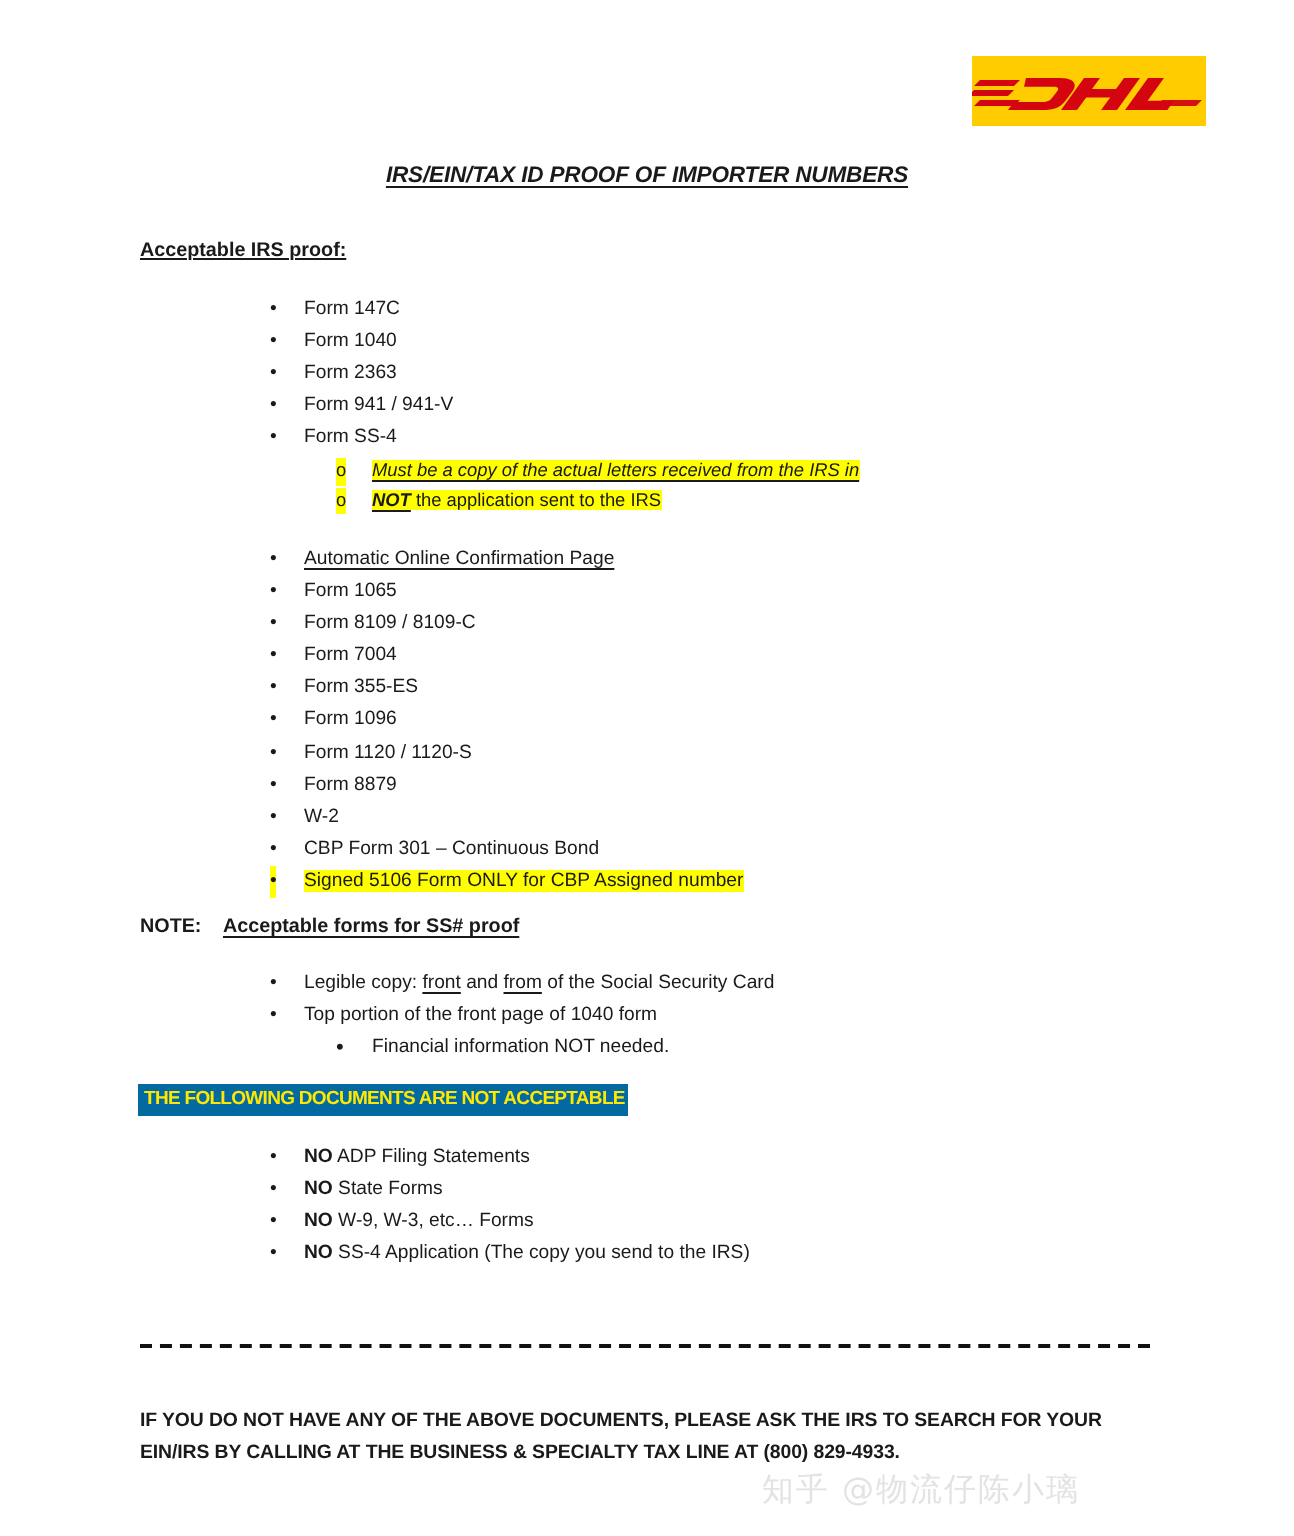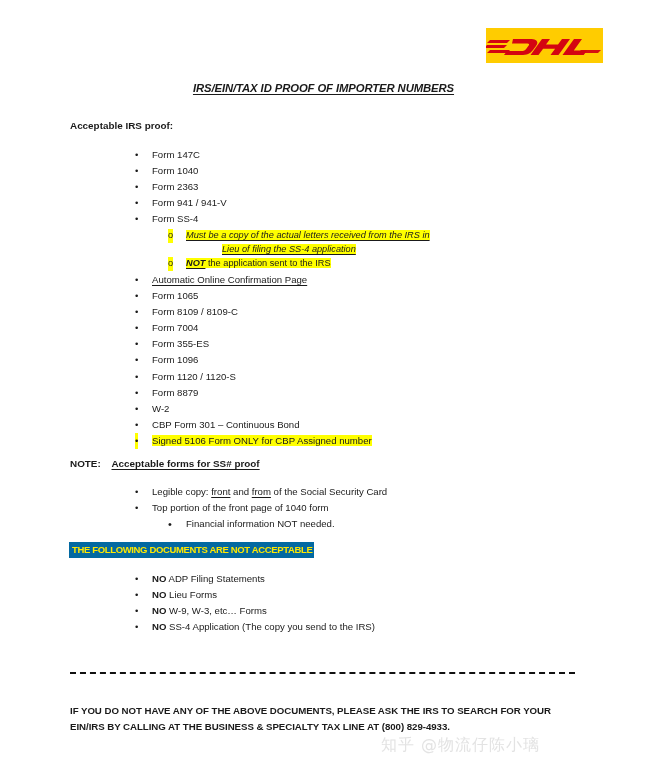--- a/index.html
+++ b/index.html
@@ -197,21 +197,21 @@
 
         <path d="M88 11 h8 l-8.2 11.4 h13.2 l-3.3 4.6 h-21.2 z"></path>
 
         <path d="M95 22 h20 l-3 3 h-20 z" opacity="0.95"></path>
       </g>
     </svg>
   </div>
 
   <div class="doc-title">IRS/EIN/TAX ID PROOF OF IMPORTER NUMBERS</div>
 
-  <div class="blk sec-head" style="top:121px; left:70px;">Acceptable IRS proof:</div>
+  <div class="blk sec-head" style="top:121px; left:70px;text-decoration:underline;">Acceptable IRS proof:</div>
 
   <div class="blk" style="top:147px; left:132px; width:430px;">
     <ul class="lvl1">
       <li>
         <span class="bul">•</span>
         <span>Form 147C</span>
       </li>
       <li>
         <span class="bul">•</span>
         <span>Form 1040</span>
@@ -231,23 +231,20 @@
     </ul>
   </div>
 
   <div class="blk" style="top:229px; left:162px; width:420px;">
 
     <div class="sub-o">
       <span class="omark hl">o</span>
       <span class="hl u">Must be a copy of the actual letters received from the IRS in</span>
     </div>
 
-    <div class="sub-cont">
-      <span class="hl u">Lieu of filing the SS-4 application</span>
-    </div>
 
     <div class="sub-o" style="font-style:normal; margin-top:1px;">
       <span class="omark hl">o</span>
       <span class="hl"><span class="bi">NOT</span><span> the application sent to the IRS</span></span>
     </div>
   </div>
 
   <div class="blk" style="top:272px; left:132px; width:430px;">
     <ul class="lvl1">
       <li>
@@ -324,21 +321,21 @@
   <div class="red-banner">THE FOLLOWING DOCUMENTS ARE NOT ACCEPTABLE</div>
 
   <div class="blk" style="top:571px; left:132px; width:430px;">
     <ul class="lvl1">
       <li>
         <span class="bul">•</span>
         <span><b>NO</b><span> ADP Filing Statements</span></span>
       </li>
       <li>
         <span class="bul">•</span>
-        <span><b>NO</b><span> Lieu Forms</span></span>
+        <span><b>NO</b><span> State Forms</span></span>
       </li>
       <li>
         <span class="bul">•</span>
         <span><b>NO</b><span> W-9, W-3, etc… Forms</span></span>
       </li>
       <li>
         <span class="bul">•</span>
         <span><b>NO</b><span> SS-4 Application (The copy you send to the IRS)</span></span>
       </li>
     </ul>

